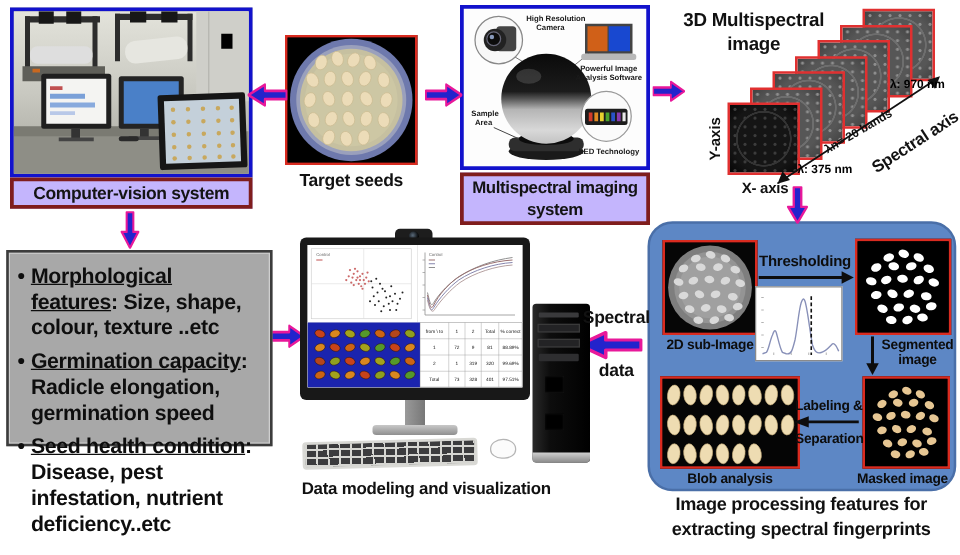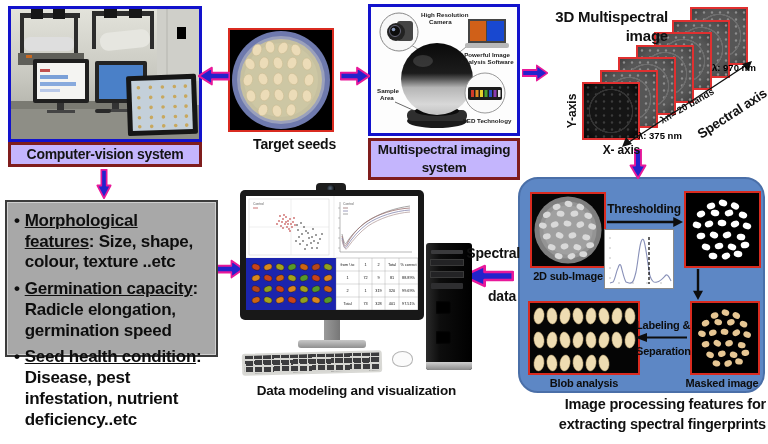--- a/index.html
+++ b/index.html
@@ -1,20 +1,20 @@
 <!DOCTYPE html>
 <html><head>
 <meta charset="utf-8">
 <style>
   *{margin:0;padding:0;box-sizing:border-box}
   html,body{background:#fff}
   body{font-family:"Liberation Sans","DejaVu Sans",sans-serif}
   .canvas{position:relative;width:768px;height:444px;background:#fff;overflow:hidden}
   .abs{position:absolute}
-  .cap{position:absolute;font-weight:700;color:#111;text-align:right;letter-spacing:-.2px;line-height:1.15}
+  .cap{position:absolute;font-weight:700;color:#111;text-align:center;letter-spacing:-.2px;line-height:1.15}
   .glabel{position:absolute;background:#c4b5fd;border:3px solid #7f1d1d;font-weight:700;color:#141414;
           display:flex;align-items:center;justify-content:center;text-align:center;letter-spacing:-.3px;line-height:1.3}
   .photo{position:absolute;border:3px solid #1212cc;background:#b9b9b3}
   .redimg{position:absolute;border:2px solid #d92b20;background:#000}
   .frame3d{position:absolute;width:58px;height:58px;border:2px solid #e03030;
            background:
              radial-gradient(circle at 50% 50%, transparent 0 54%, #6e6e6e 55% 58%, transparent 59%),
              radial-gradient(#8d8d8d 1px, transparent 1.6px),
              radial-gradient(circle,#565656 0 68%,#424242);
            background-size:auto,8px 7px,auto}
@@ -370,20 +370,21 @@
           <ellipse cx="27" cy="63" rx="4.3" ry="3.2" transform="rotate(12 27 63)"></ellipse>
             <ellipse cx="40" cy="63" rx="4.3" ry="3.2" transform="rotate(-22 40 63)"></ellipse>
             <ellipse cx="52" cy="61" rx="4.3" ry="3.2" transform="rotate(8 52 61)"></ellipse>
         </g>
       </svg>
     </div>
     <svg class="abs" style="left:172px;top:90px" width="12" height="32" viewBox="0 0 12 34" preserveAspectRatio="none">
       <line x1="6" y1="0" x2="6" y2="24" stroke="#0d0d0d" stroke-width="2.4"></line>
         <polygon points="1,23 11,23 6,33" fill="#0d0d0d"></polygon>
       </svg>
+    <div class="plabel" style="left:184px;top:91px;width:60px;font-size:11px">Segmented image</div>
 
     <div class="redimg" style="left:170px;top:122px;width:70px;height:74px">
       <svg width="66" height="70" viewBox="0 0 73 73" preserveAspectRatio="none">
         <rect width="73" height="73" fill="#000"></rect>
         <g fill="#e6c693">
           <ellipse cx="37" cy="10" rx="4.3" ry="3.2" transform="rotate(20 37 10)"></ellipse>
             <ellipse cx="25" cy="13" rx="4.3" ry="3.2" transform="rotate(-18 25 13)"></ellipse>
             <ellipse cx="49" cy="13" rx="4.3" ry="3.2" transform="rotate(28 49 13)"></ellipse>
           <ellipse cx="15" cy="21" rx="4.3" ry="3.2" transform="rotate(-25 15 21)"></ellipse>
             <ellipse cx="29" cy="20" rx="4.3" ry="3.2" transform="rotate(12 29 20)"></ellipse>

